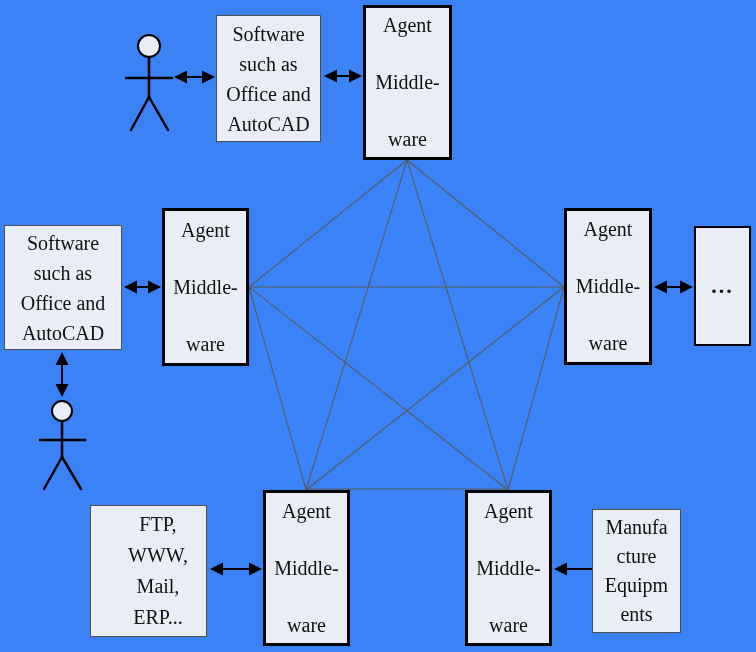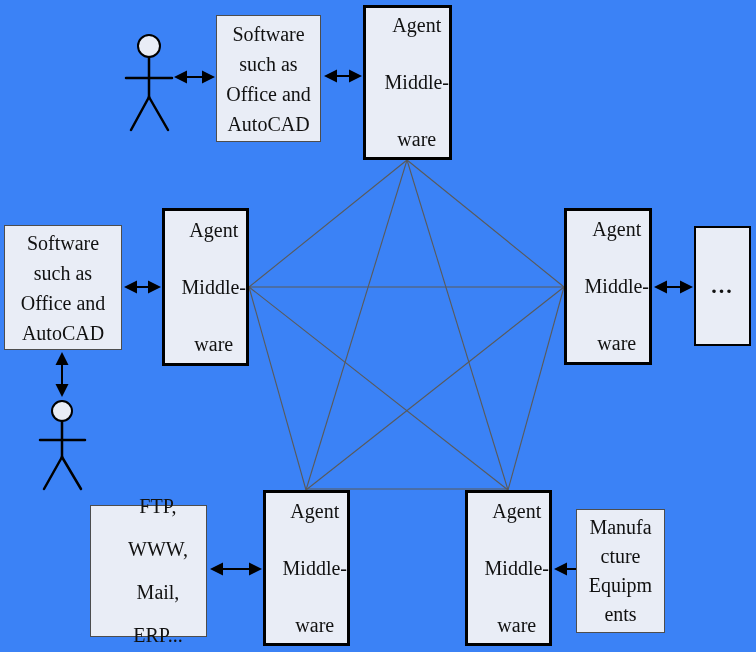--- a/index.html
+++ b/index.html
@@ -14,22 +14,22 @@
   .node {
     position:absolute; box-sizing:border-box;
     background:#e9edf6;
     display:flex; align-items:center; justify-content:center;
     text-align:center; color:#111111;
     font-size:20px; line-height:30px;
     white-space:pre-line;
   }
   .thin   { border:1px solid #4d4d4d; }
   .medium { border:2px solid #000000; }
-  .thick  { border:3px solid #000000;justify-content:flex-end; }
-  .ftp    { line-height:43px;padding-left:19px; }
+  .thick  { border:3px solid #000000; }
+  .ftp    { line-height:31px;padding-left:19px; }
   .manu   { line-height:29px; }
   .dots   { font-size:22px; letter-spacing:2px; font-weight:bold; }
   .agent-label div { line-height:27px; }
   .agent-label .ware-gap { margin-top:0; }
 </style>
 </head>
 <body>
 
 <div id="canvas">
 
@@ -110,21 +110,21 @@
   <div class="node thin" style="left:4px; top:225px; width:118px; height:125px;">Software
 such as
 Office and
 AutoCAD</div>
 
   <div class="node thin ftp" style="left:90px; top:505px; width:117px; height:132px;">FTP,
 WWW,
 Mail,
 ERP...</div>
 
-  <div class="node thin manu" style="left:576px; top:509px; width:89px; height:124px;">Manufa
+  <div class="node thin manu" style="left:592px; top:509px; width:89px; height:124px;">Manufa
 cture
 Equipm
 ents</div>
 
   <div class="node medium dots" style="left:694px; top:226px; width:57px; height:120px;">...</div>
 
   <div class="node thick" style="left:363px; top:5px; width:89px; height:155px;">
     <div class="agent-label">
       <div>Agent</div>
       <div>Middle-</div>

